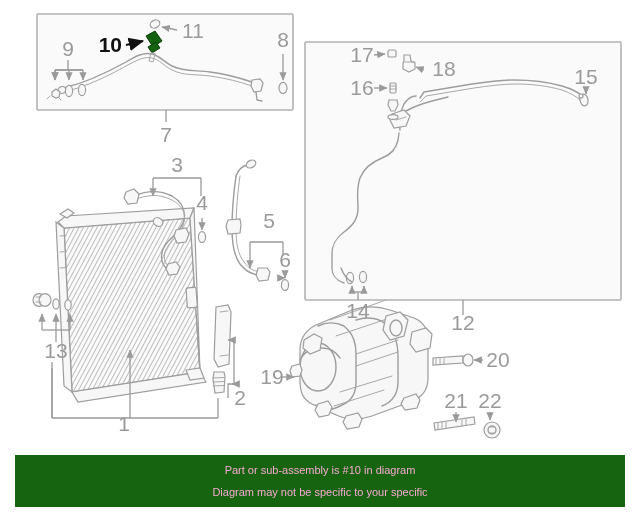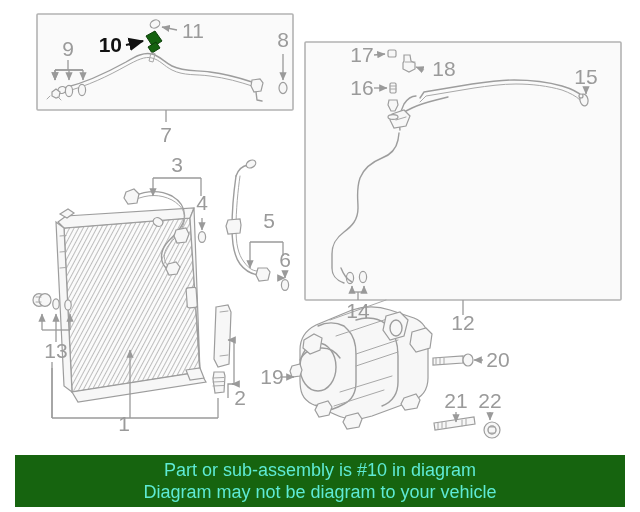--- a/index.html
+++ b/index.html
@@ -83,23 +83,23 @@
     width: 610px;
     height: 52px;
     background: #16640f;
     display: flex;
     flex-direction: column;
     align-items: center;
     justify-content: center;
     box-sizing: border-box;
   }
   .footer-line {
-    color: #5eead4;
+    color: #f9a8d4;
     font-family: "Liberation Sans", sans-serif;
-    font-size: 18px;
+    font-size: 11px;
     line-height: 22px;
     white-space: nowrap;
   }
   .hatch-fill { fill: url(#hatchpat); }
 </style>
 </head>
 <body>
 
 <div id="diagram-root">
 
@@ -397,16 +397,16 @@
     <text class="callout-num" x="362" y="62" text-anchor="middle">17</text>
     <text class="callout-num" x="444" y="76" text-anchor="middle">18</text>
     <text class="callout-num" x="272" y="384" text-anchor="middle">19</text>
     <text class="callout-num" x="498" y="367" text-anchor="middle">20</text>
     <text class="callout-num" x="456" y="408" text-anchor="middle">21</text>
     <text class="callout-num" x="490" y="408" text-anchor="middle">22</text>
   </svg>
 
   <div class="footer-banner">
     <div class="footer-line">Part or sub-assembly is #10 in diagram</div>
-    <div class="footer-line">Diagram may not be diagram to your vehicle</div>
+    <div class="footer-line">Diagram may not be specific to your specific</div>
   </div>
 
 </div>
 
 </body></html>

